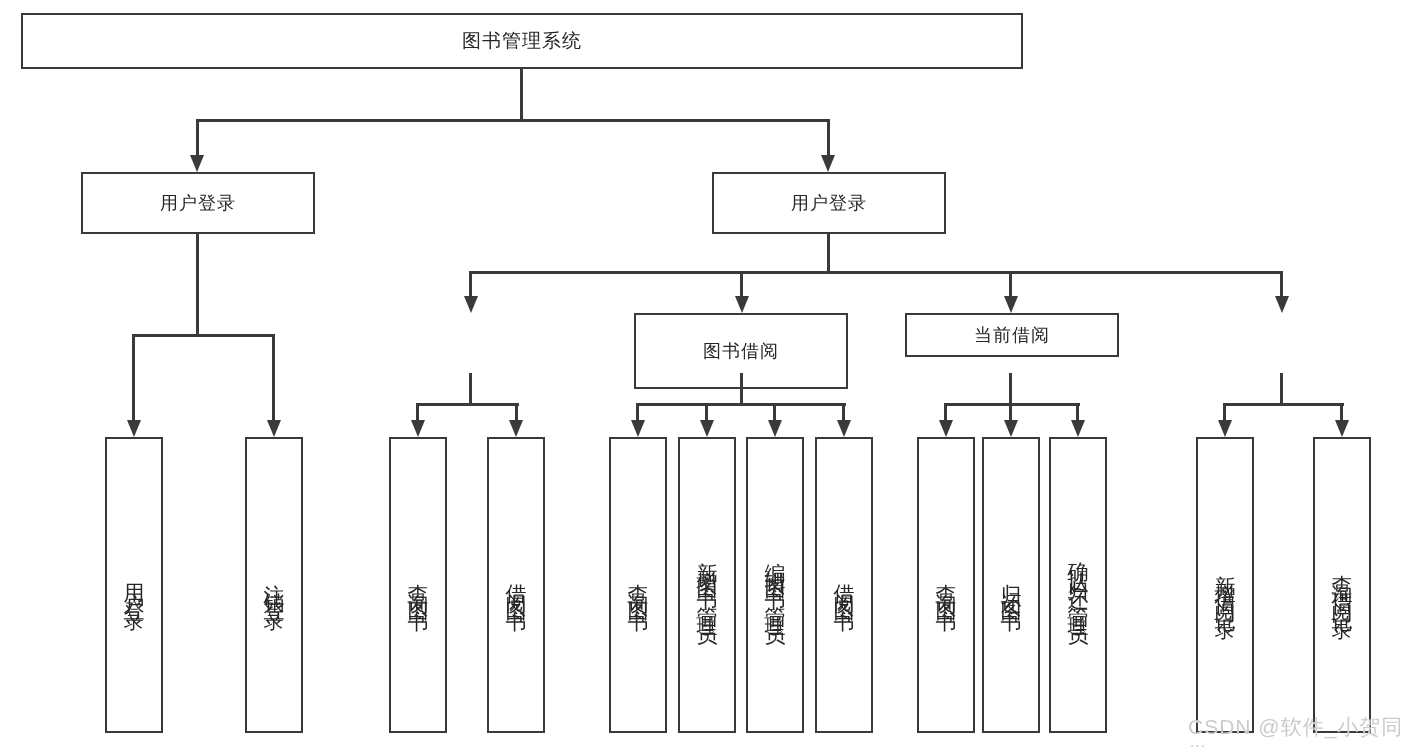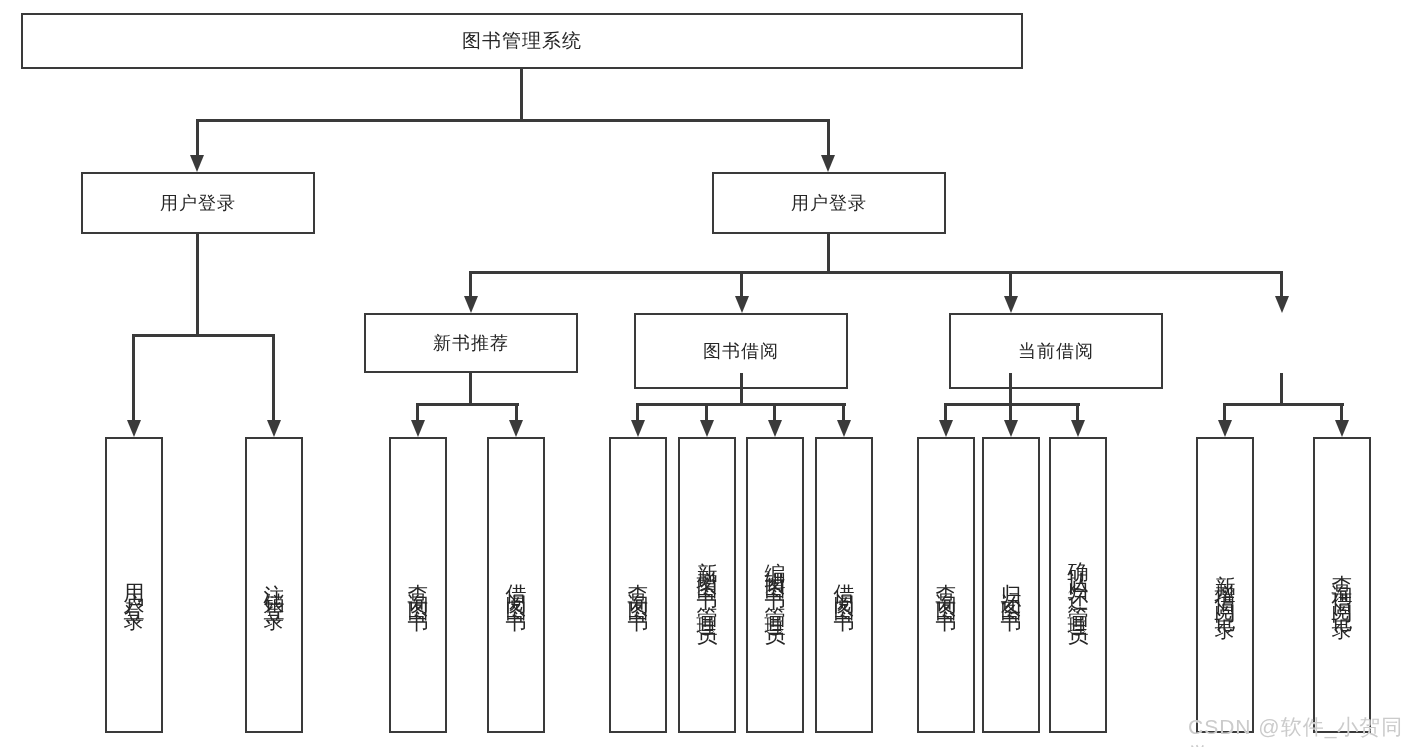--- a/index.html
+++ b/index.html
@@ -87,27 +87,24 @@
   <div class="line" style="left:469px;top:271px;width:814px;height:3px"></div>
   <div class="line" style="left:469px;top:271px;width:3px;height:27px"></div>
   <div class="line" style="left:740px;top:271px;width:3px;height:27px"></div>
   <div class="line" style="left:1009px;top:271px;width:3px;height:27px"></div>
   <div class="line" style="left:1280px;top:271px;width:3px;height:27px"></div>
   <div class="arrow" style="left:464px;top:296px"></div>
   <div class="arrow" style="left:735px;top:296px"></div>
   <div class="arrow" style="left:1004px;top:296px"></div>
   <div class="arrow" style="left:1275px;top:296px"></div>
 
-  <div class="box" style="left:364px;top:313px;width:214px;height:60px">
-    <span class="hlabel">新书推荐</span>
-  </div>
   <div class="box" style="left:634px;top:313px;width:214px;height:76px">
     <span class="hlabel">图书借阅</span>
   </div>
-  <div class="box" style="left:949px;top:313px;width:214px;height:76px">
+  <div class="box" style="left:905px;top:313px;width:214px;height:44px">
     <span class="hlabel">当前借阅</span>
   </div>
 
   <div class="line" style="left:469px;top:373px;width:3px;height:33px"></div>
   <div class="line" style="left:416px;top:403px;width:103px;height:3px"></div>
   <div class="line" style="left:416px;top:403px;width:3px;height:19px"></div>
   <div class="line" style="left:515px;top:403px;width:3px;height:19px"></div>
   <div class="arrow" style="left:411px;top:420px"></div>
   <div class="arrow" style="left:509px;top:420px"></div>
 

